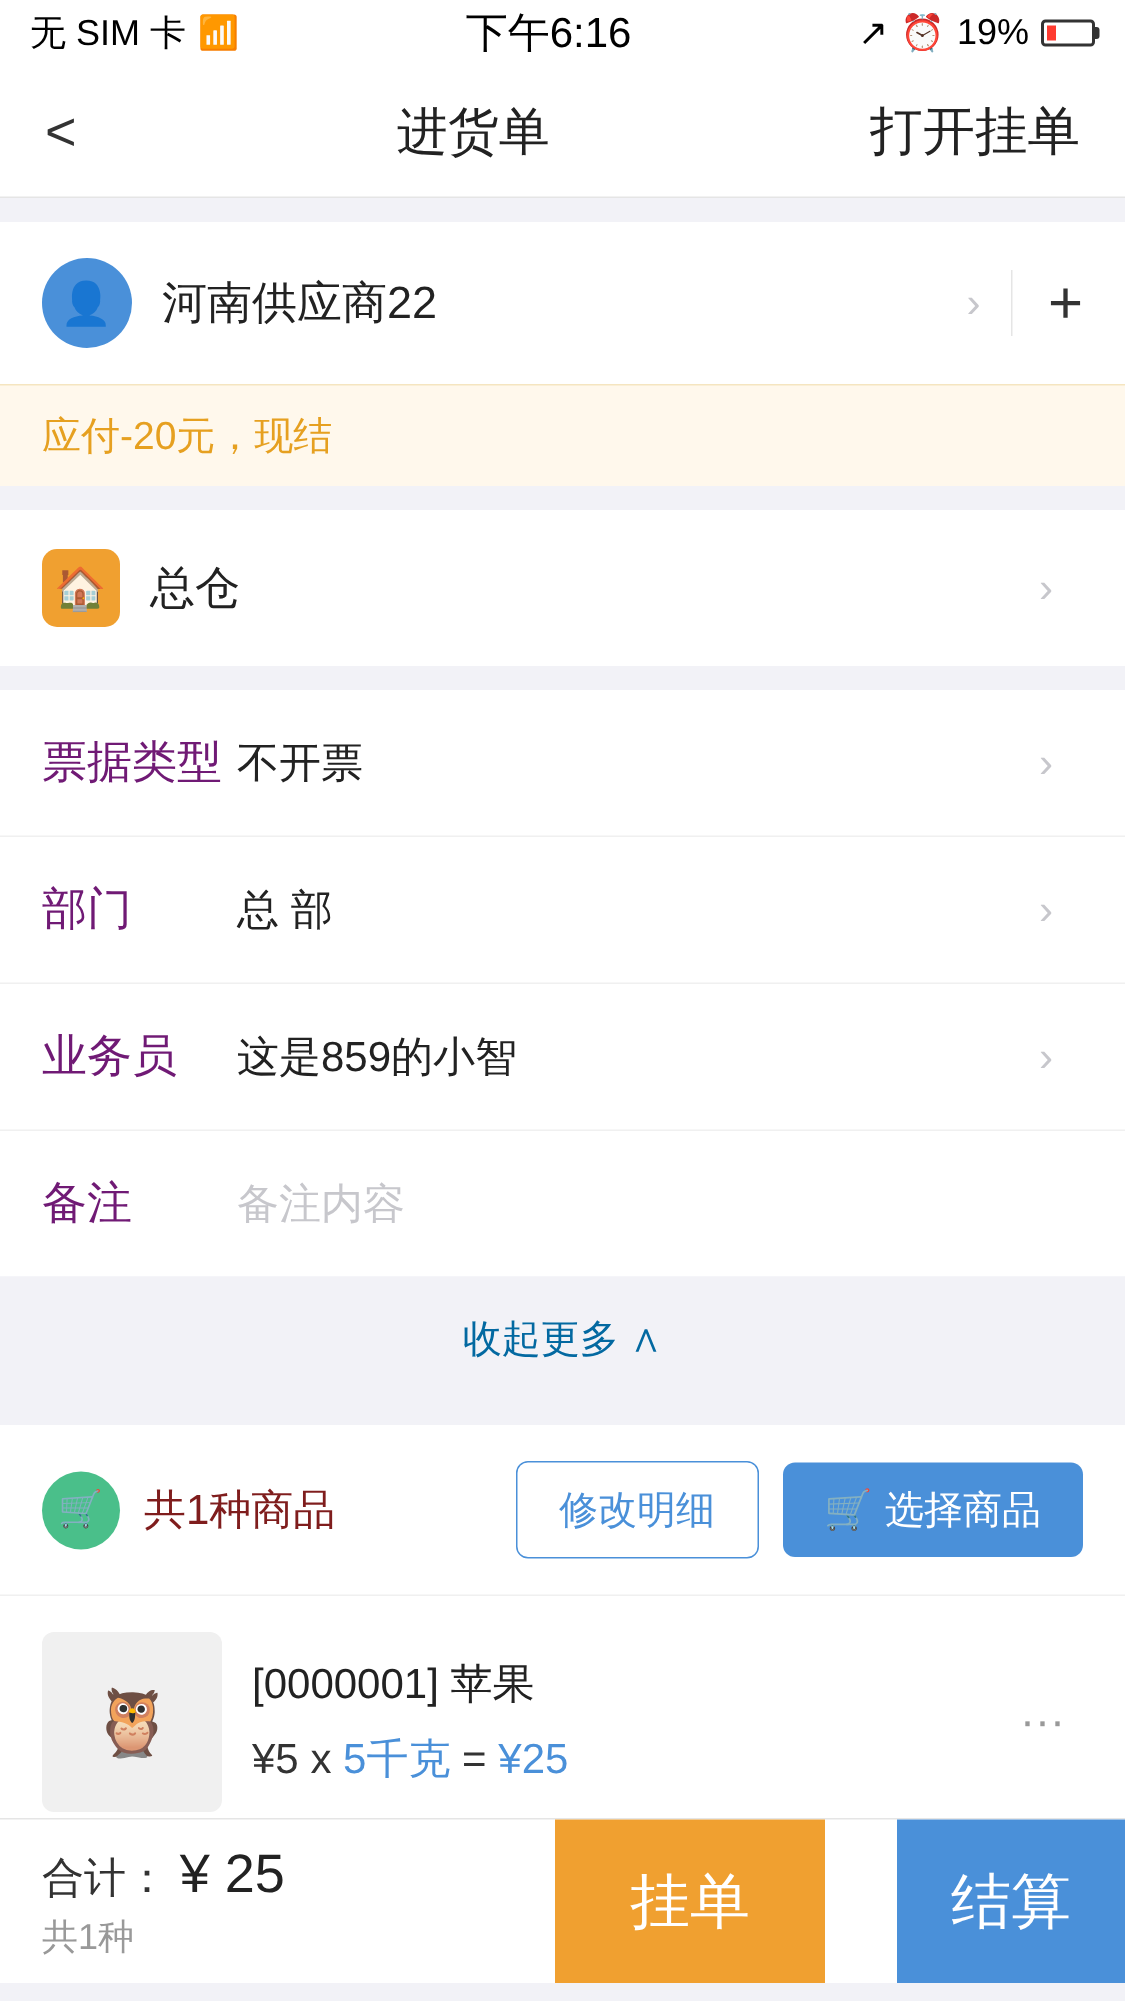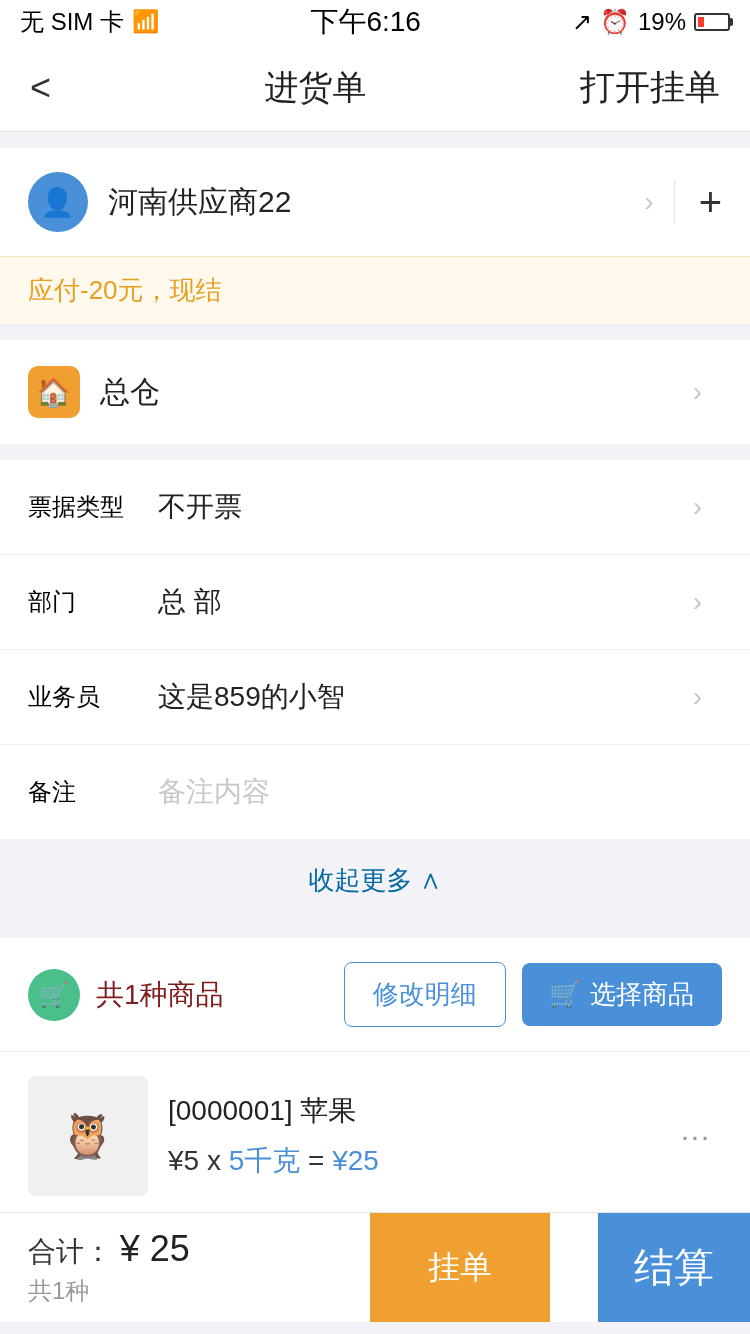--- a/index.html
+++ b/index.html
@@ -129,21 +129,21 @@
     }
     .form-row {
       display: flex;
       align-items: center;
       padding: 28px 28px;
       border-bottom: 1px solid #f0f0f0;
       min-height: 88px;
     }
     .form-row:last-child { border-bottom: none; }
     .form-label {
-      font-size: 24px; color: #000000;
+      font-size: 30px; color: #701a75;
       width: 130px; flex-shrink: 0;
     }
     .form-value {
       flex: 1; font-size: 28px; color: #222;
     }
     .form-placeholder {
       flex: 1; font-size: 28px; color: #c7c7cc;
     }
 
     
@@ -258,21 +258,21 @@
     .footer-total-row .amount {
       font-size: 36px; font-weight: 500; color: #222;
     }
     .footer-sub {
       font-size: 24px; color: #999; margin-top: 4px;
     }
     .footer-hang {
       width: 180px;
       background: #f0a030;
       display: flex; align-items: center; justify-content: center;
-      font-size: 32px; color: #fff; font-weight: 500;
+      font-size: 40px; color: #fff; font-weight: 500;
     }
     .footer-settle {
       width: 152px;
       background: #4a90d9;
       display: flex; align-items: center; justify-content: center;
       font-size: 40px; color: #fff; font-weight: 500;
     }
 
     .main-content {
       padding-bottom: 110px;

